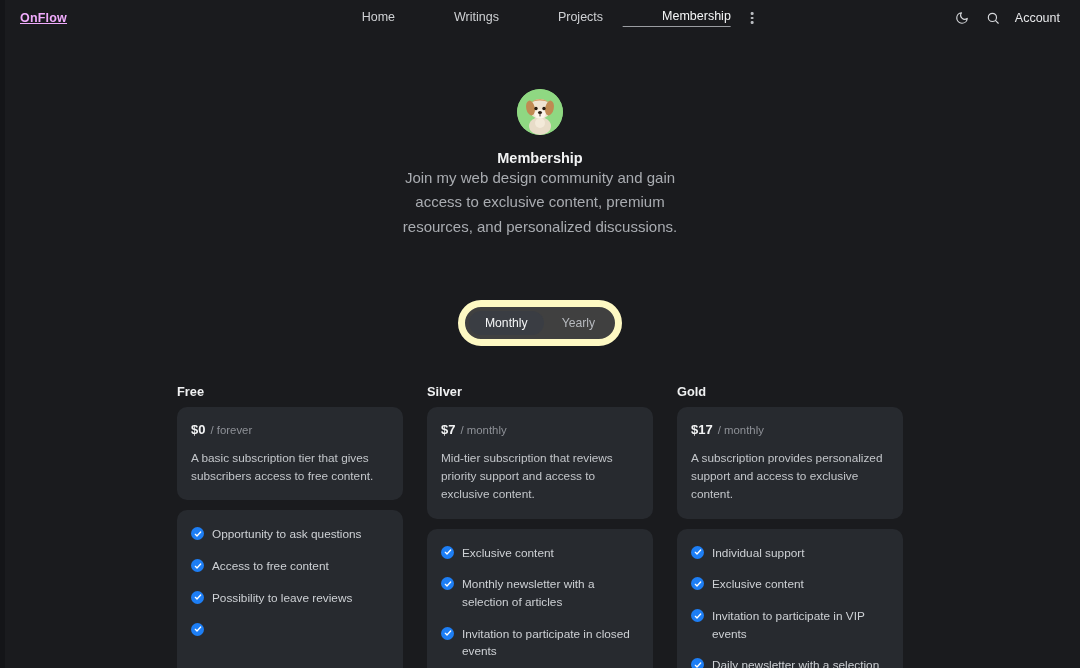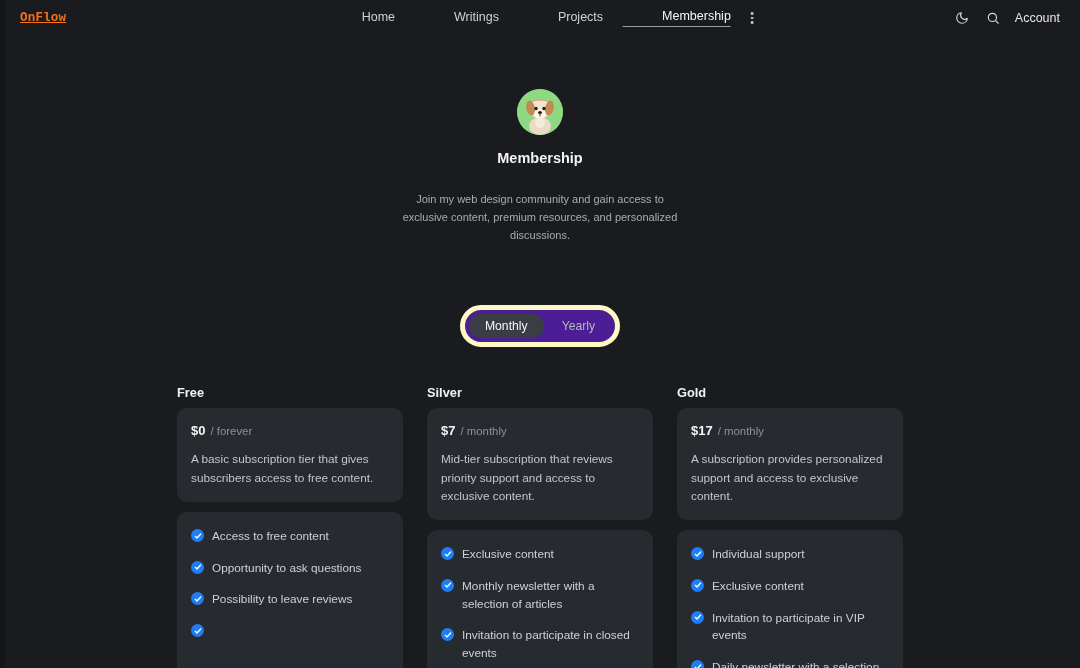--- a/index.html
+++ b/index.html
@@ -33,22 +33,21 @@
     display: flex;
     align-items: center;
     position: relative;
     padding: 0 20px;
   }
 
   .brand {
     font-size: 12.5px;
     font-weight: bold;
     letter-spacing: .2px;
-    color: #f97316;
-    font-family: Liberation Mono, monospace;
+    color: #f0abfc;
   }
 
   .nav-center {
     position: absolute;
     left: 50%;
     transform: translateX(-50%);
     display: flex;
     align-items: center;
     gap: 20px;
   }
@@ -123,38 +122,38 @@
   .avatar svg { display: block; }
 
   .hero-title {
     margin-top: 15px;
     font-size: 14.5px;
     font-weight: bold;
     color: #f2f3f4;
   }
 
   .hero-sub {
-    margin: 25px auto 0;
+    margin: 0 auto 0;
     width: 288px;
-    font-size: 11px;
+    font-size: 15px;
     line-height: 1.62;
     color: #a9acb1;
   }
 
   
   .toggle-wrap {
     display: flex;
     justify-content: center;
     margin-top: 61px;
   }
   .toggle {
     display: inline-flex;
     align-items: center;
-    background: #4c1d95;
-    border: 5px solid #fef9c3;
+    background: #404040;
+    border: 7px solid #fef9c3;
     border-radius: 999px;
     padding: 4px;
     gap: 2px;
   }
   .toggle-opt {
     font-size: 12.2px;
     color: #b6b9be;
     padding: 5px 16px;
     border-radius: 999px;
     white-space: nowrap;
@@ -336,29 +335,29 @@
       <div class="card-desc">A basic subscription tier that gives subscribers access to free content.</div>
     </div>
 
     <div class="features-card">
       <div class="feature">
         <span class="check">
             <svg width="8" height="8" viewBox="0 0 24 24" fill="none" stroke="#fff" stroke-width="4" stroke-linecap="round" stroke-linejoin="round">
               <polyline points="4,13 9,18 20,6"></polyline>
             </svg>
           </span>
+        <span class="feature-text">Opportunity to ask questions</span>
+      </div>
+      <div class="feature">
+        <span class="check">
+            <svg width="8" height="8" viewBox="0 0 24 24" fill="none" stroke="#fff" stroke-width="4" stroke-linecap="round" stroke-linejoin="round">
+              <polyline points="4,13 9,18 20,6"></polyline>
+            </svg>
+          </span>
         <span class="feature-text">Access to free content</span>
-      </div>
-      <div class="feature">
-        <span class="check">
-            <svg width="8" height="8" viewBox="0 0 24 24" fill="none" stroke="#fff" stroke-width="4" stroke-linecap="round" stroke-linejoin="round">
-              <polyline points="4,13 9,18 20,6"></polyline>
-            </svg>
-          </span>
-        <span class="feature-text">Opportunity to ask questions</span>
       </div>
       <div class="feature">
         <span class="check">
             <svg width="8" height="8" viewBox="0 0 24 24" fill="none" stroke="#fff" stroke-width="4" stroke-linecap="round" stroke-linejoin="round">
               <polyline points="4,13 9,18 20,6"></polyline>
             </svg>
           </span>
         <span class="feature-text">Possibility to leave reviews</span>
       </div>
       <div class="feature">

